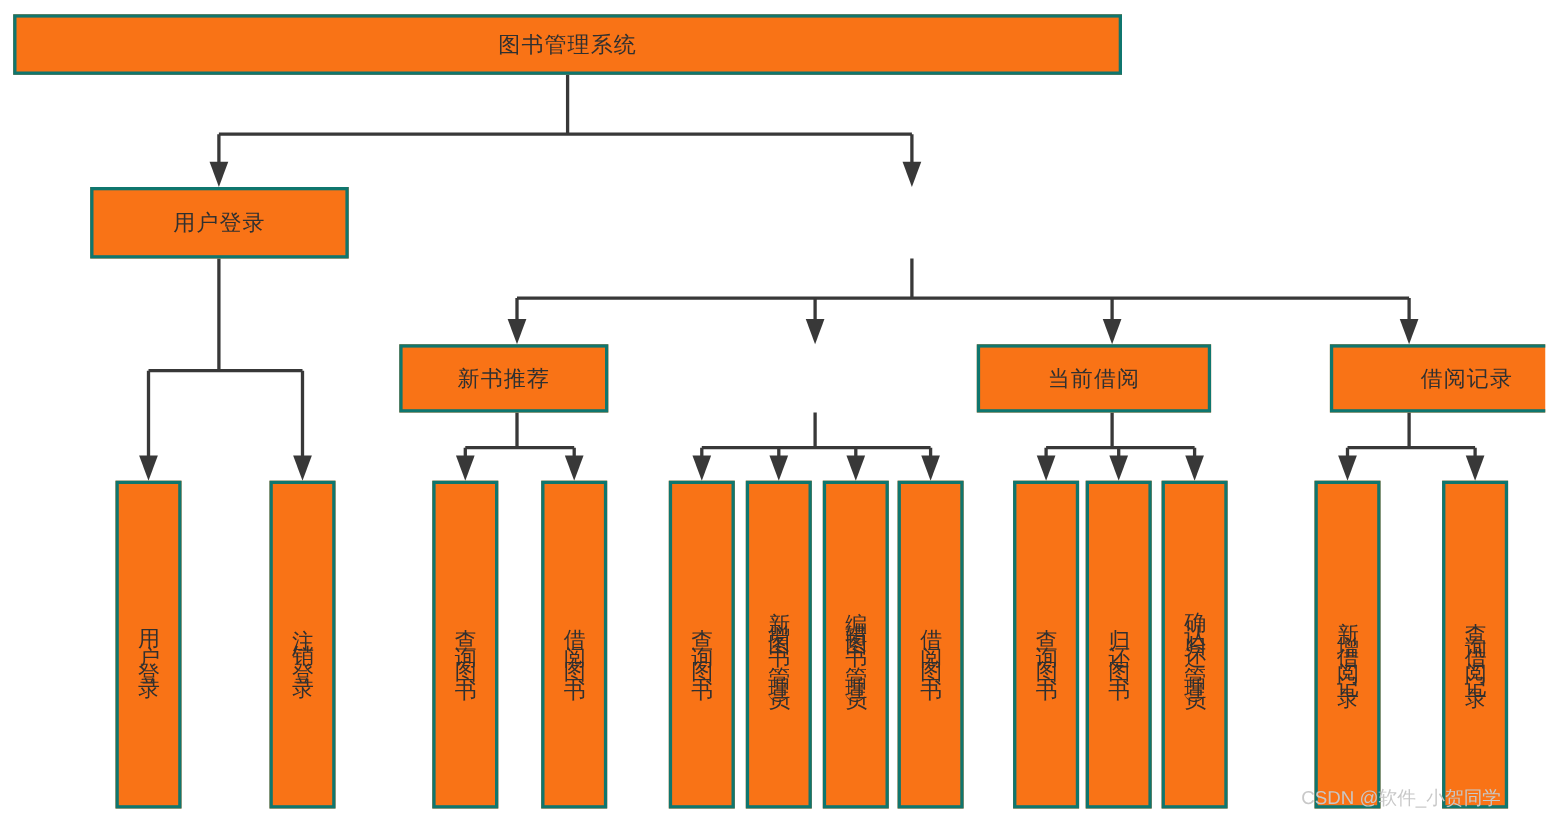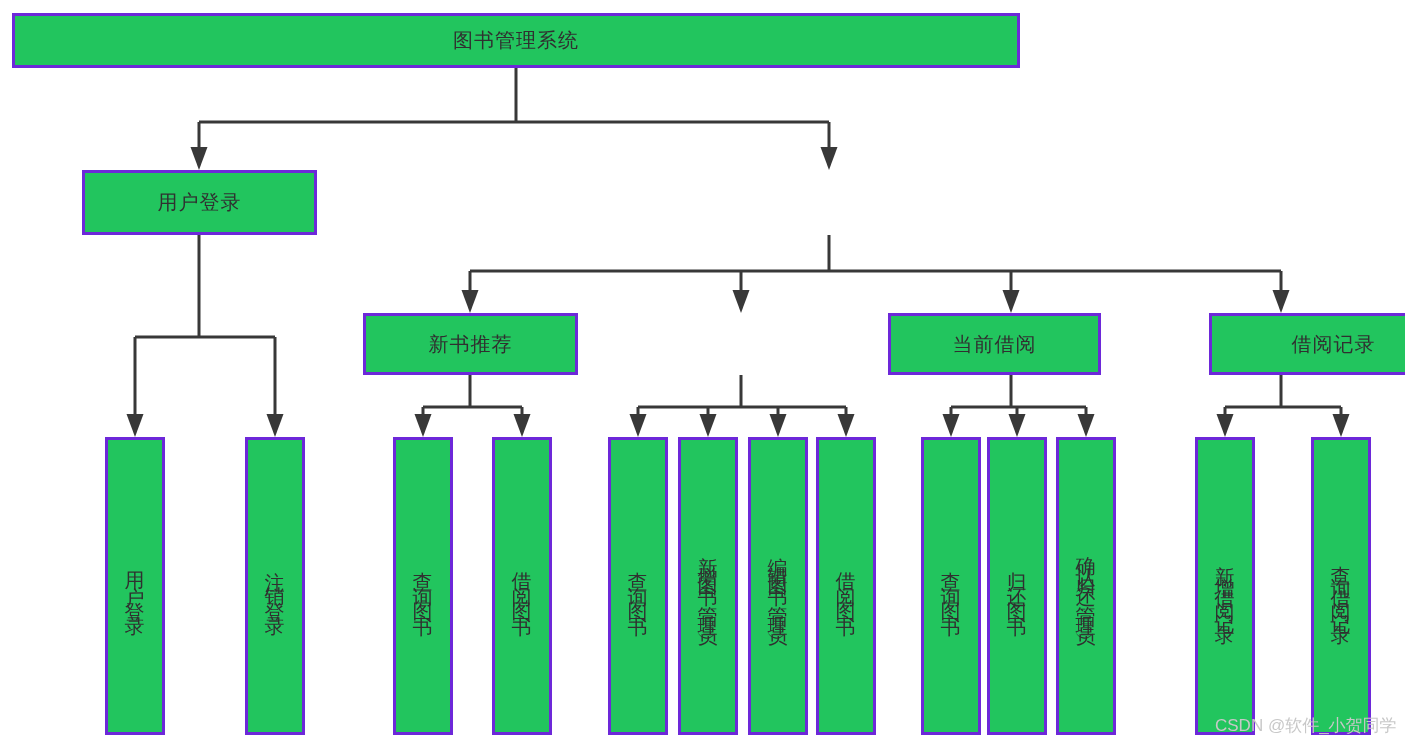--- a/index.html
+++ b/index.html
@@ -12,33 +12,33 @@
     overflow: hidden;
   }
   svg.connectors {
     position: absolute;
     left: 0; top: 0;
     width: 1405px; height: 747px;
   }
   .box {
     position: absolute;
     box-sizing: border-box;
-    border: 3px solid #6d28d9;
-    background: #22c55e;
+    border: 3px solid #0f766e;
+    background: #f97316;
     display: flex;
     align-items: center;
     justify-content: center;
     color: #303030;
   }
   .hbox { font-size: 20px; letter-spacing: 1px; }
   .root-box   { left: 12px;  top: 13px;  width: 1008px; height: 55px; }
   .l2-login   { left: 82px;  top: 170px; width: 235px;  height: 65px; }
   .l2-mgmt    { left: 711px; top: 170px; width: 236px;  height: 65px; }
   .l3 { top: 313px; height: 62px; }
-  .l3-recommend { left: 363px;  width: 215px; }
+  .l3-recommend { left: 363px;  width: 190px; }
   .l3-borrow    { left: 634px;  width: 214px; }
   .l3-current   { left: 888px;  width: 213px; }
   .l3-records   { left: 1209px; width: 249px; }
   .vbox { top: 437px; width: 60px; height: 298px; }
   .vlabel {
     writing-mode: vertical-lr;
     text-orientation: mixed;
     font-size: 20px;
     line-height: 1;
     color: #303030;
@@ -55,21 +55,20 @@
   .v-g4c { left: 1056px; }
   .v-g5a { left: 1195px; } .v-g5b { left: 1311px; }
   .watermark {
     position: absolute;
     left: 1183px;
     top: 714px;
     font-size: 17px;
     color: #c8c8c8;
     white-space: nowrap;
     z-index: 5;
-    margin-left: 32px;
   }
 </style>
 </head>
 <body>
 
 <div class="stage">
 
   <svg class="connectors" viewBox="0 0 1405 747">
     <g stroke="#383838" stroke-width="3" fill="none">
       <path d="M516,68 V122 M199,122 H829 M199,122 V148 M829,122 V148"></path>

